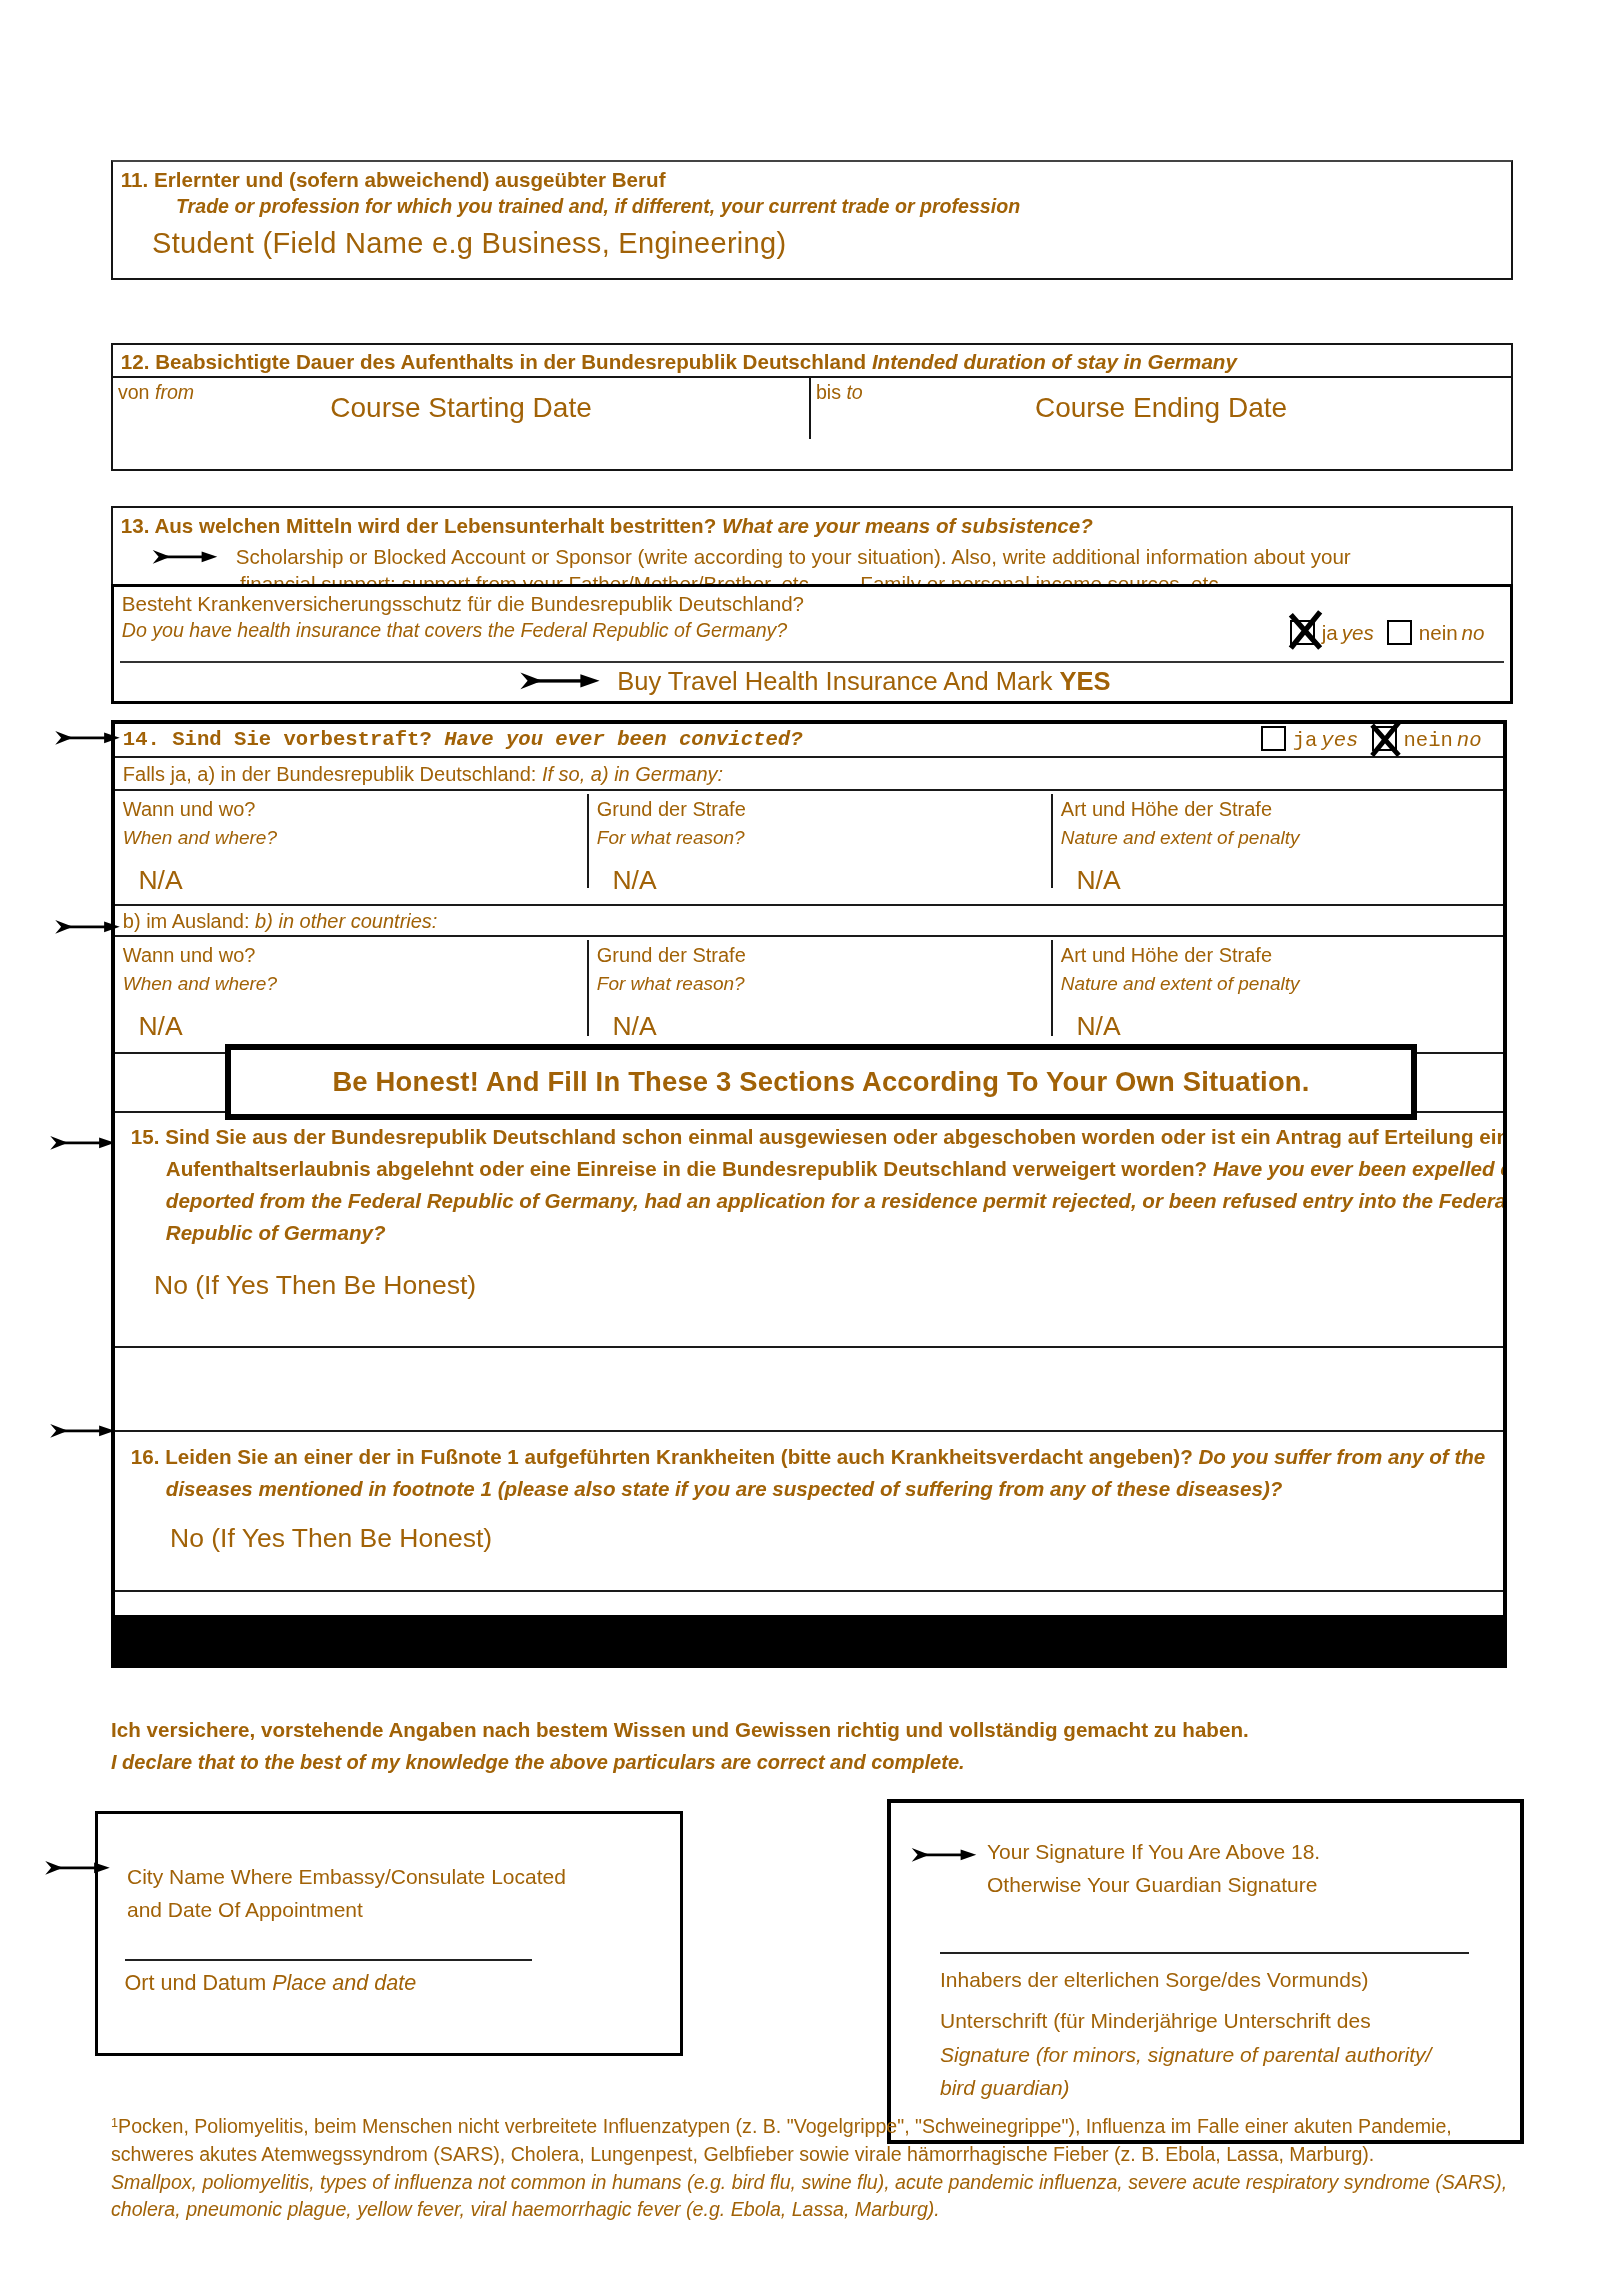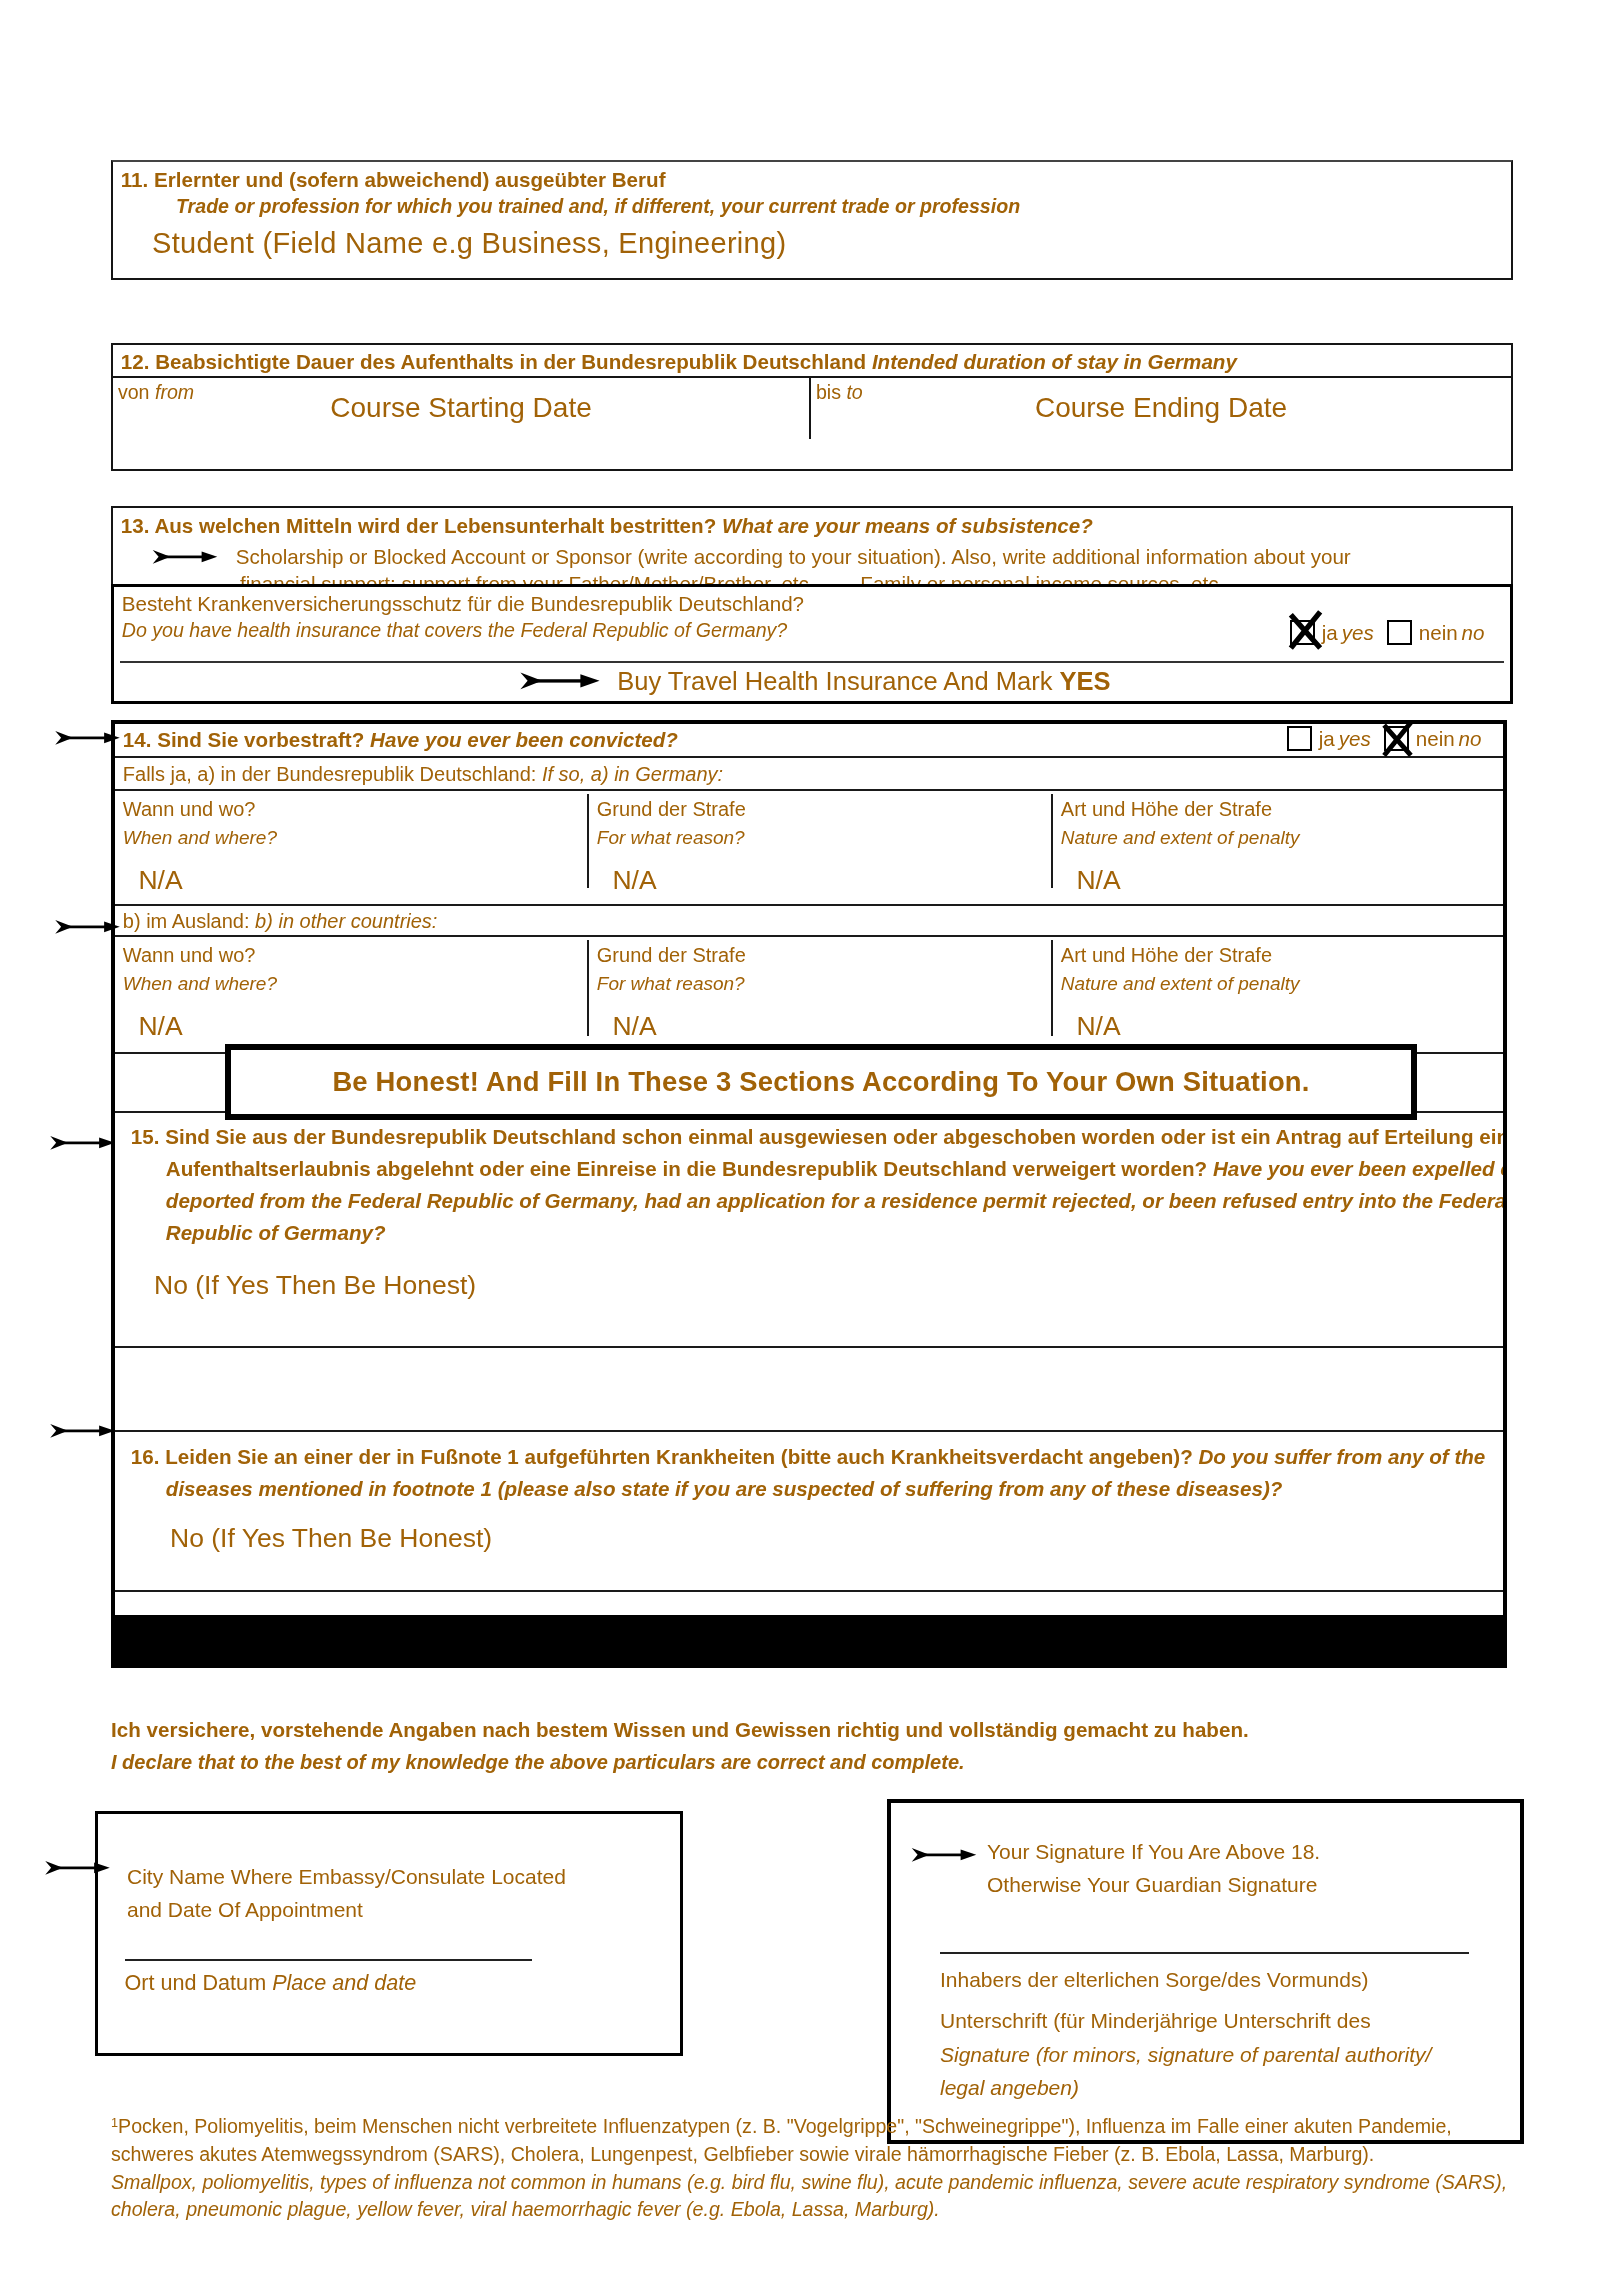--- a/index.html
+++ b/index.html
@@ -40,21 +40,21 @@
   .sub13 .ins-de { margin:4.9px 0 0 7.8px; font-size:20.6px; }
   .sub13 .ins-en { margin:2.9px 0 0 7.8px; font-size:19.6px; font-style:italic; }
   .sub13 .uline { position:absolute; left:5.9px; right:5.9px; top:74px; border-bottom:2px solid #333; }
   .sub13 .cbs { position:absolute; right:11.8px; top:33px; }
   .sub13 .advice { position:absolute; left:0; right:0; top:80px; text-align:center; font-size:25.5px; }
   .sub13 .advice .arr { vertical-align:-2px; margin-right:9.8px; }
 
   
   .b14 { left:111px; top:720px; width:1396px; height:948px; border:4.9px solid #000; overflow:hidden; }
   .b14 .row { position:absolute; left:0; right:0; border-bottom:2px solid #1a1a1a; }
-  .rowA { top:0; height:34px; padding:3.9px 0 0 7.8px; font-size:20.6px; }
+  .rowA { top:0; height:34px; padding:3.9px 0 0 7.8px; font-size:20.6px;font-family:Liberation Mono, monospace; }
   .rowA .cbs { position:absolute; right:7.8px; top:2px; }
   .rowB { top:36px; height:31px; padding:2.9px 0 0 7.8px; font-size:20px; }
   .rowD { top:183px; height:30px; padding:2.9px 0 0 7.8px; font-size:20px; }
   .rowC { top:70px; height:112px; }
   .rowE { top:216px; height:114px; }
   .cols { position:relative; width:100%; height:100%; }
   .col { position:absolute; top:0; bottom:16px; padding:3.9px 0 0 7.8px; }
   .col .lde { font-size:20px; }
   .col .len { font-size:19px; font-style:italic; margin-top:6px; }
   .col .na { margin:15.7px 0 0 15.7px; font-size:26.5px; }
@@ -320,21 +320,21 @@
         <use href="#garrow"></use>
       </svg>
     <div class="note fill">
       <div>Your Signature If You Are Above 18.</div>
       <div>Otherwise Your Guardian Signature</div>
     </div>
     <div class="sline"></div>
     <div class="lbl">Inhabers der elterlichen Sorge/des Vormunds)</div>
     <div class="lbl">Unterschrift (für Minderjährige Unterschrift des</div>
     <div class="lbl it">Signature (for minors, signature of parental authority/</div>
-    <div class="lbl it">legal angeben)</div>
+    <div class="lbl it">bird guardian)</div>
   </div>
 
   <div class="abs footnote">
     <div><sup>1</sup><span>Pocken, Poliomyelitis, beim Menschen nicht verbreitete Influenzatypen (z. B. "Vogelgrippe", "Schweinegrippe"), Influenza im Falle einer akuten Pandemie, schweres akutes Atemwegssyndrom (SARS), Cholera, Lungenpest, Gelbfieber sowie virale hämorrhagische Fieber (z. B. Ebola, Lassa, Marburg).</span></div>
     <div class="fi">Smallpox, poliomyelitis, types of influenza not common in humans (e.g. bird flu, swine flu), acute pandemic influenza, severe acute respiratory syndrome (SARS), cholera, pneumonic plague, yellow fever, viral haemorrhagic fever (e.g. Ebola, Lassa, Marburg).</div>
   </div>
 
 </div>
 
 

